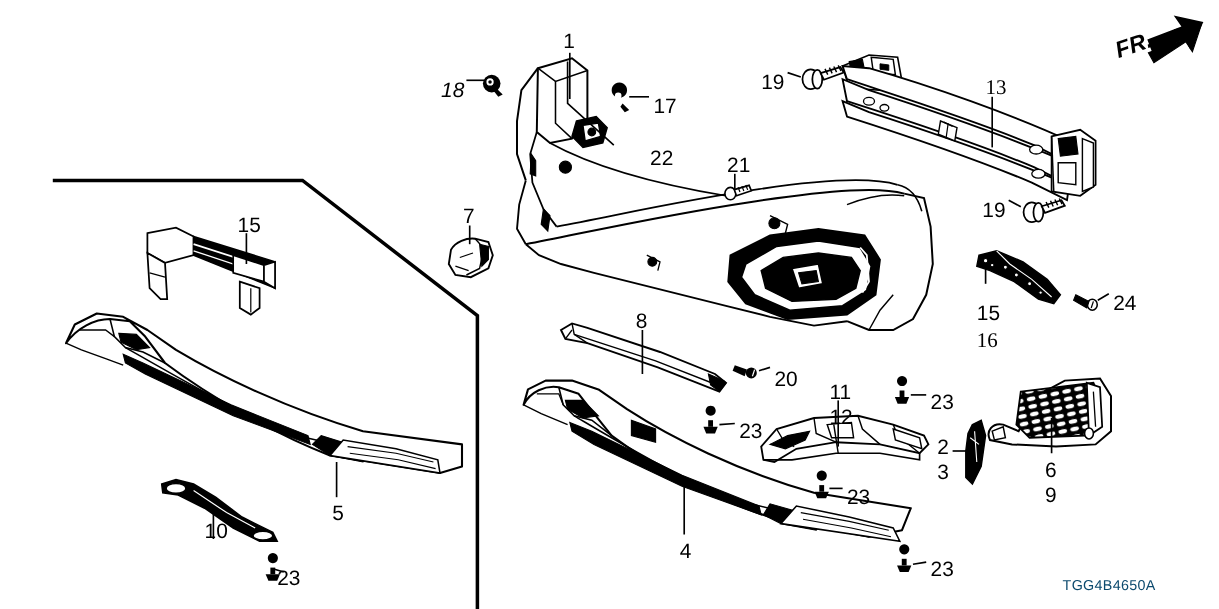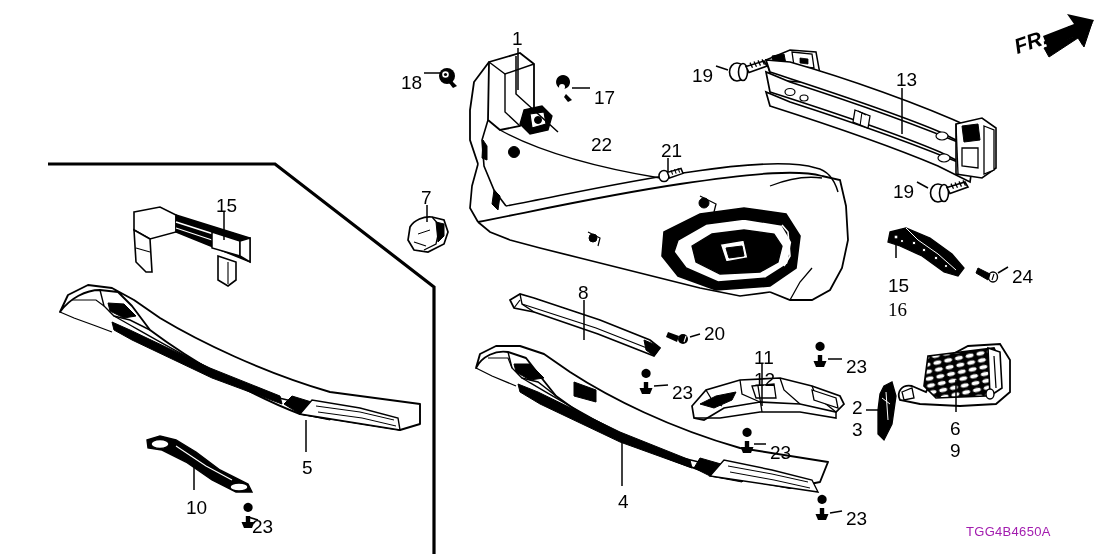--- a/index.html
+++ b/index.html
@@ -33,21 +33,21 @@
     line-height: 19px;
     white-space: nowrap;
     letter-spacing: 0px;
   }
   #partcode {
     position: absolute;
     left: 966px;
     top: 524px;
     font-size: 13px;
     font-family: "Liberation Sans", sans-serif;
-    color: #a21caf;
+    color: #0c4a6e;
     letter-spacing: 0.3px;
   }
   #fr-label {
     position: absolute;
     left: 1011px;
     top: 36px;
     font-family: "Liberation Sans", sans-serif;
     font-size: 21px;
     font-weight: bold;
     font-style: italic;
@@ -356,45 +356,45 @@
       <path d="M842,511 L830,513"></path>
     </g>
 
     <g>
       <path d="M1044,48 L1073,37 L1068,27 L1092,23 L1084,47 L1078,38 L1049,57 z" fill="#000" stroke="#000" stroke-width="1"></path>
       <path d="M1043,36 L1074,24 L1067,14 L1094,20 L1082,45 L1077,35 L1048,49 z" fill="#000"></path>
     </g>
   </svg>
 
   <div class="lbl" style="left:512px; top:29px;">1</div>
-  <div class="lbl" style="left:401px; top:73px;">18</div>
+  <div class="lbl" style="left:401px; top:73px;font-style:italic;">18</div>
   <div class="lbl" style="left:594px; top:88px;">17</div>
   <div class="lbl" style="left:560px; top:135px;margin-left:31px;">22</div>
   <div class="lbl" style="left:692px; top:66px;">19</div>
-  <div class="lbl" style="left:896px; top:70px;">13</div>
+  <div class="lbl" style="left:896px; top:70px;font-family:Liberation Serif, serif;">13</div>
   <div class="lbl" style="left:893px; top:182px;">19</div>
   <div class="lbl" style="left:661px; top:141px;">21</div>
   <div class="lbl" style="left:421px; top:188px;">7</div>
   <div class="lbl" style="left:216px; top:196px;">15</div>
   <div class="lbl" style="left:888px; top:276px;">15</div>
   <div class="lbl" style="left:888px; top:300px;font-family:Liberation Serif, serif;">16</div>
   <div class="lbl" style="left:1012px; top:267px;">24</div>
   <div class="lbl" style="left:578px; top:283px;">8</div>
-  <div class="lbl" style="left:704px; top:324px;text-align:center;">20</div>
+  <div class="lbl" style="left:704px; top:336px;text-align:center;">20</div>
   <div class="lbl" style="left:754px; top:348px;">11</div>
   <div class="lbl" style="left:754px; top:370px;">12</div>
   <div class="lbl" style="left:846px; top:357px;">23</div>
   <div class="lbl" style="left:672px; top:383px;">23</div>
   <div class="lbl" style="left:852px; top:398px;">2</div>
   <div class="lbl" style="left:852px; top:420px;">3</div>
   <div class="lbl" style="left:950px; top:419px;">6</div>
   <div class="lbl" style="left:950px; top:441px;">9</div>
   <div class="lbl" style="left:770px; top:443px;">23</div>
   <div class="lbl" style="left:302px; top:458px;">5</div>
   <div class="lbl" style="left:618px; top:492px;">4</div>
-  <div class="lbl" style="left:186px; top:498px;text-align:right;">10</div>
+  <div class="lbl" style="left:186px; top:474px;text-align:right;">10</div>
   <div class="lbl" style="left:252px; top:517px;">23</div>
   <div class="lbl" style="left:846px; top:509px;">23</div>
 
   <div id="fr-label">FR.</div>
   <div id="partcode">TGG4B4650A</div>
 
 </div>
 
 </body></html>

